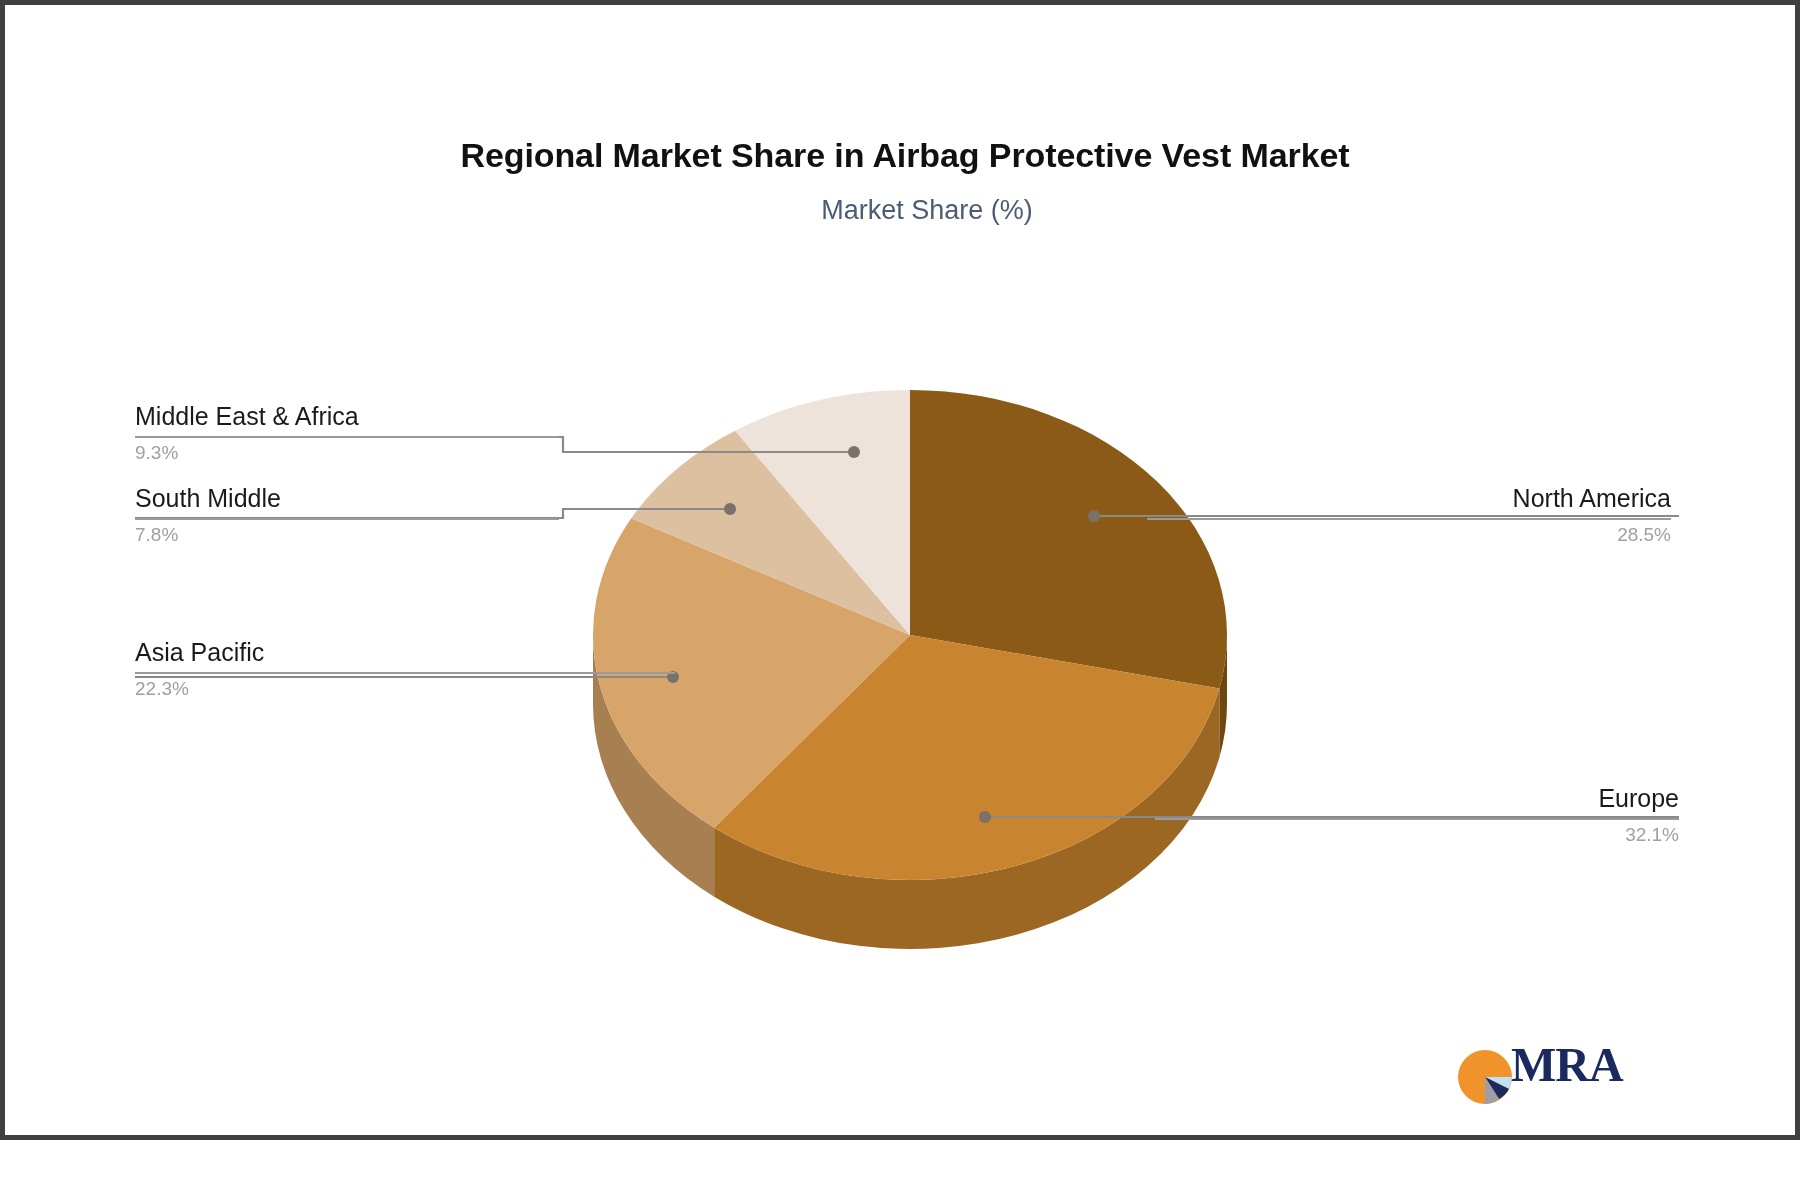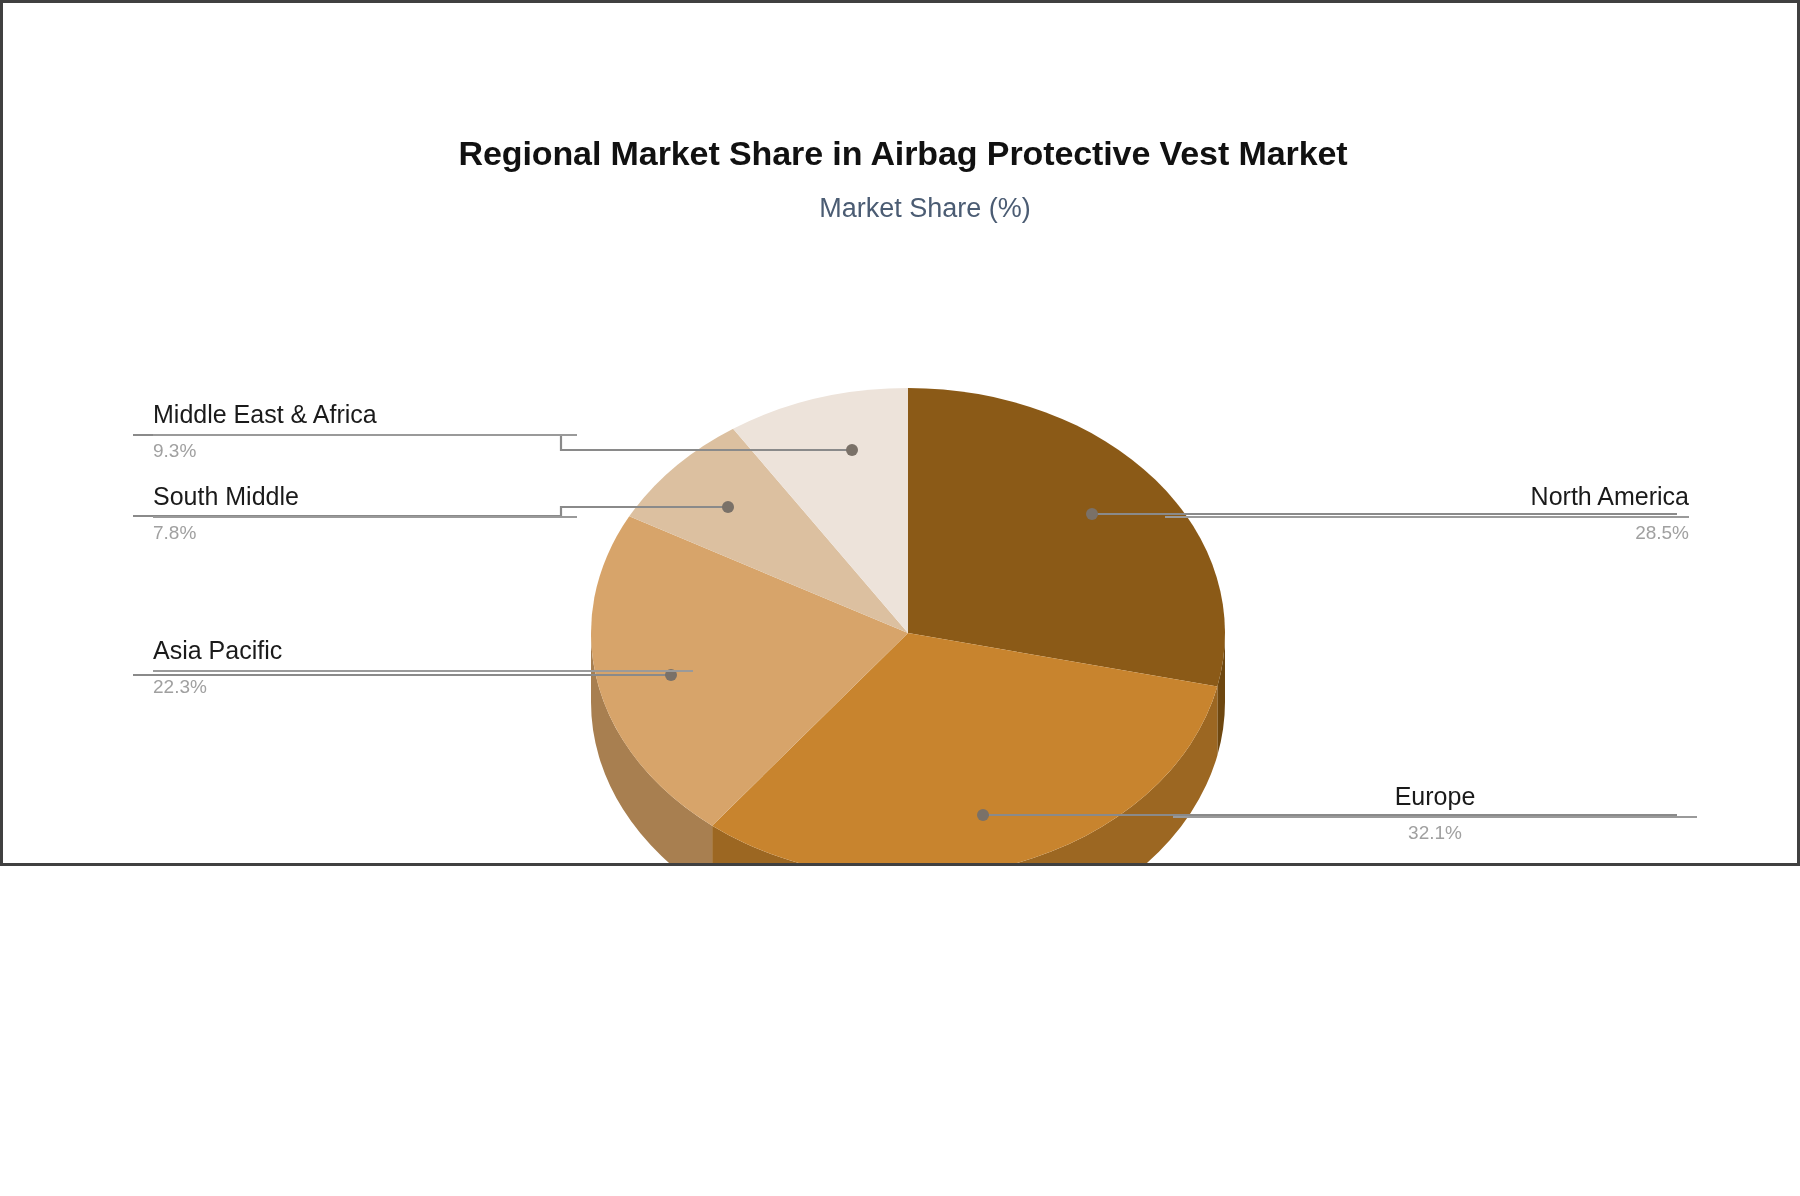--- a/index.html
+++ b/index.html
@@ -6,23 +6,23 @@
     margin: 0;
     padding: 0;
     background: #ffffff;
   }
   body {
     font-family: "Liberation Sans", sans-serif;
   }
   #canvas {
     position: relative;
     width: 1800px;
-    height: 866px;
+    height: 1140px;
     background: #ffffff;
-    border: 3px solid #404040;
+    border: 5px solid #404040;
     box-sizing: border-box;
     overflow: hidden;
   }
 
   
   #title-block {
     position: absolute;
     top: 130px;
     left: 0;
     width: 1800px;
@@ -51,21 +51,20 @@
     top: 0;
     width: 1800px;
     height: 1196px;
   }
   #plot svg { display: block; }
 
   
   .callout {
     position: absolute;
     width: 500px;
-    margin-left: 20px;
   }
   .callout .cname {
     font-size: 25px;
     color: #1a1a1a;
     line-height: 1.25;
     white-space: nowrap;
   }
   .callout .rule {
     height: 0;
     border-top: 2px solid #9a9a9a;
@@ -78,21 +77,21 @@
     white-space: nowrap;
   }
   .callout.left { text-align: left; }
   .callout.right { text-align: right; }
 
   
   #callout-mea      { left: 130px;  top: 396px;  width: 424px; }
   #callout-sa       { left: 130px;  top: 478px;  width: 424px; }
   #callout-ap       { left: 130px;  top: 632px;  width: 540px; }
   #callout-na       { left: 1142px; top: 478px;  width: 524px; }
-  #callout-eu       { left: 1150px; top: 778px;  width: 524px; text-align: center; }
+  #callout-eu       { left: 1150px; top: 778px;  width: 524px; }
 
   
   #logo {
     position: absolute;
     left: 1452px;
     top: 1038px;
     width: 200px;
     height: 72px;
   }
   #logo-mark { position: absolute; left: 0; top: 6px; }

